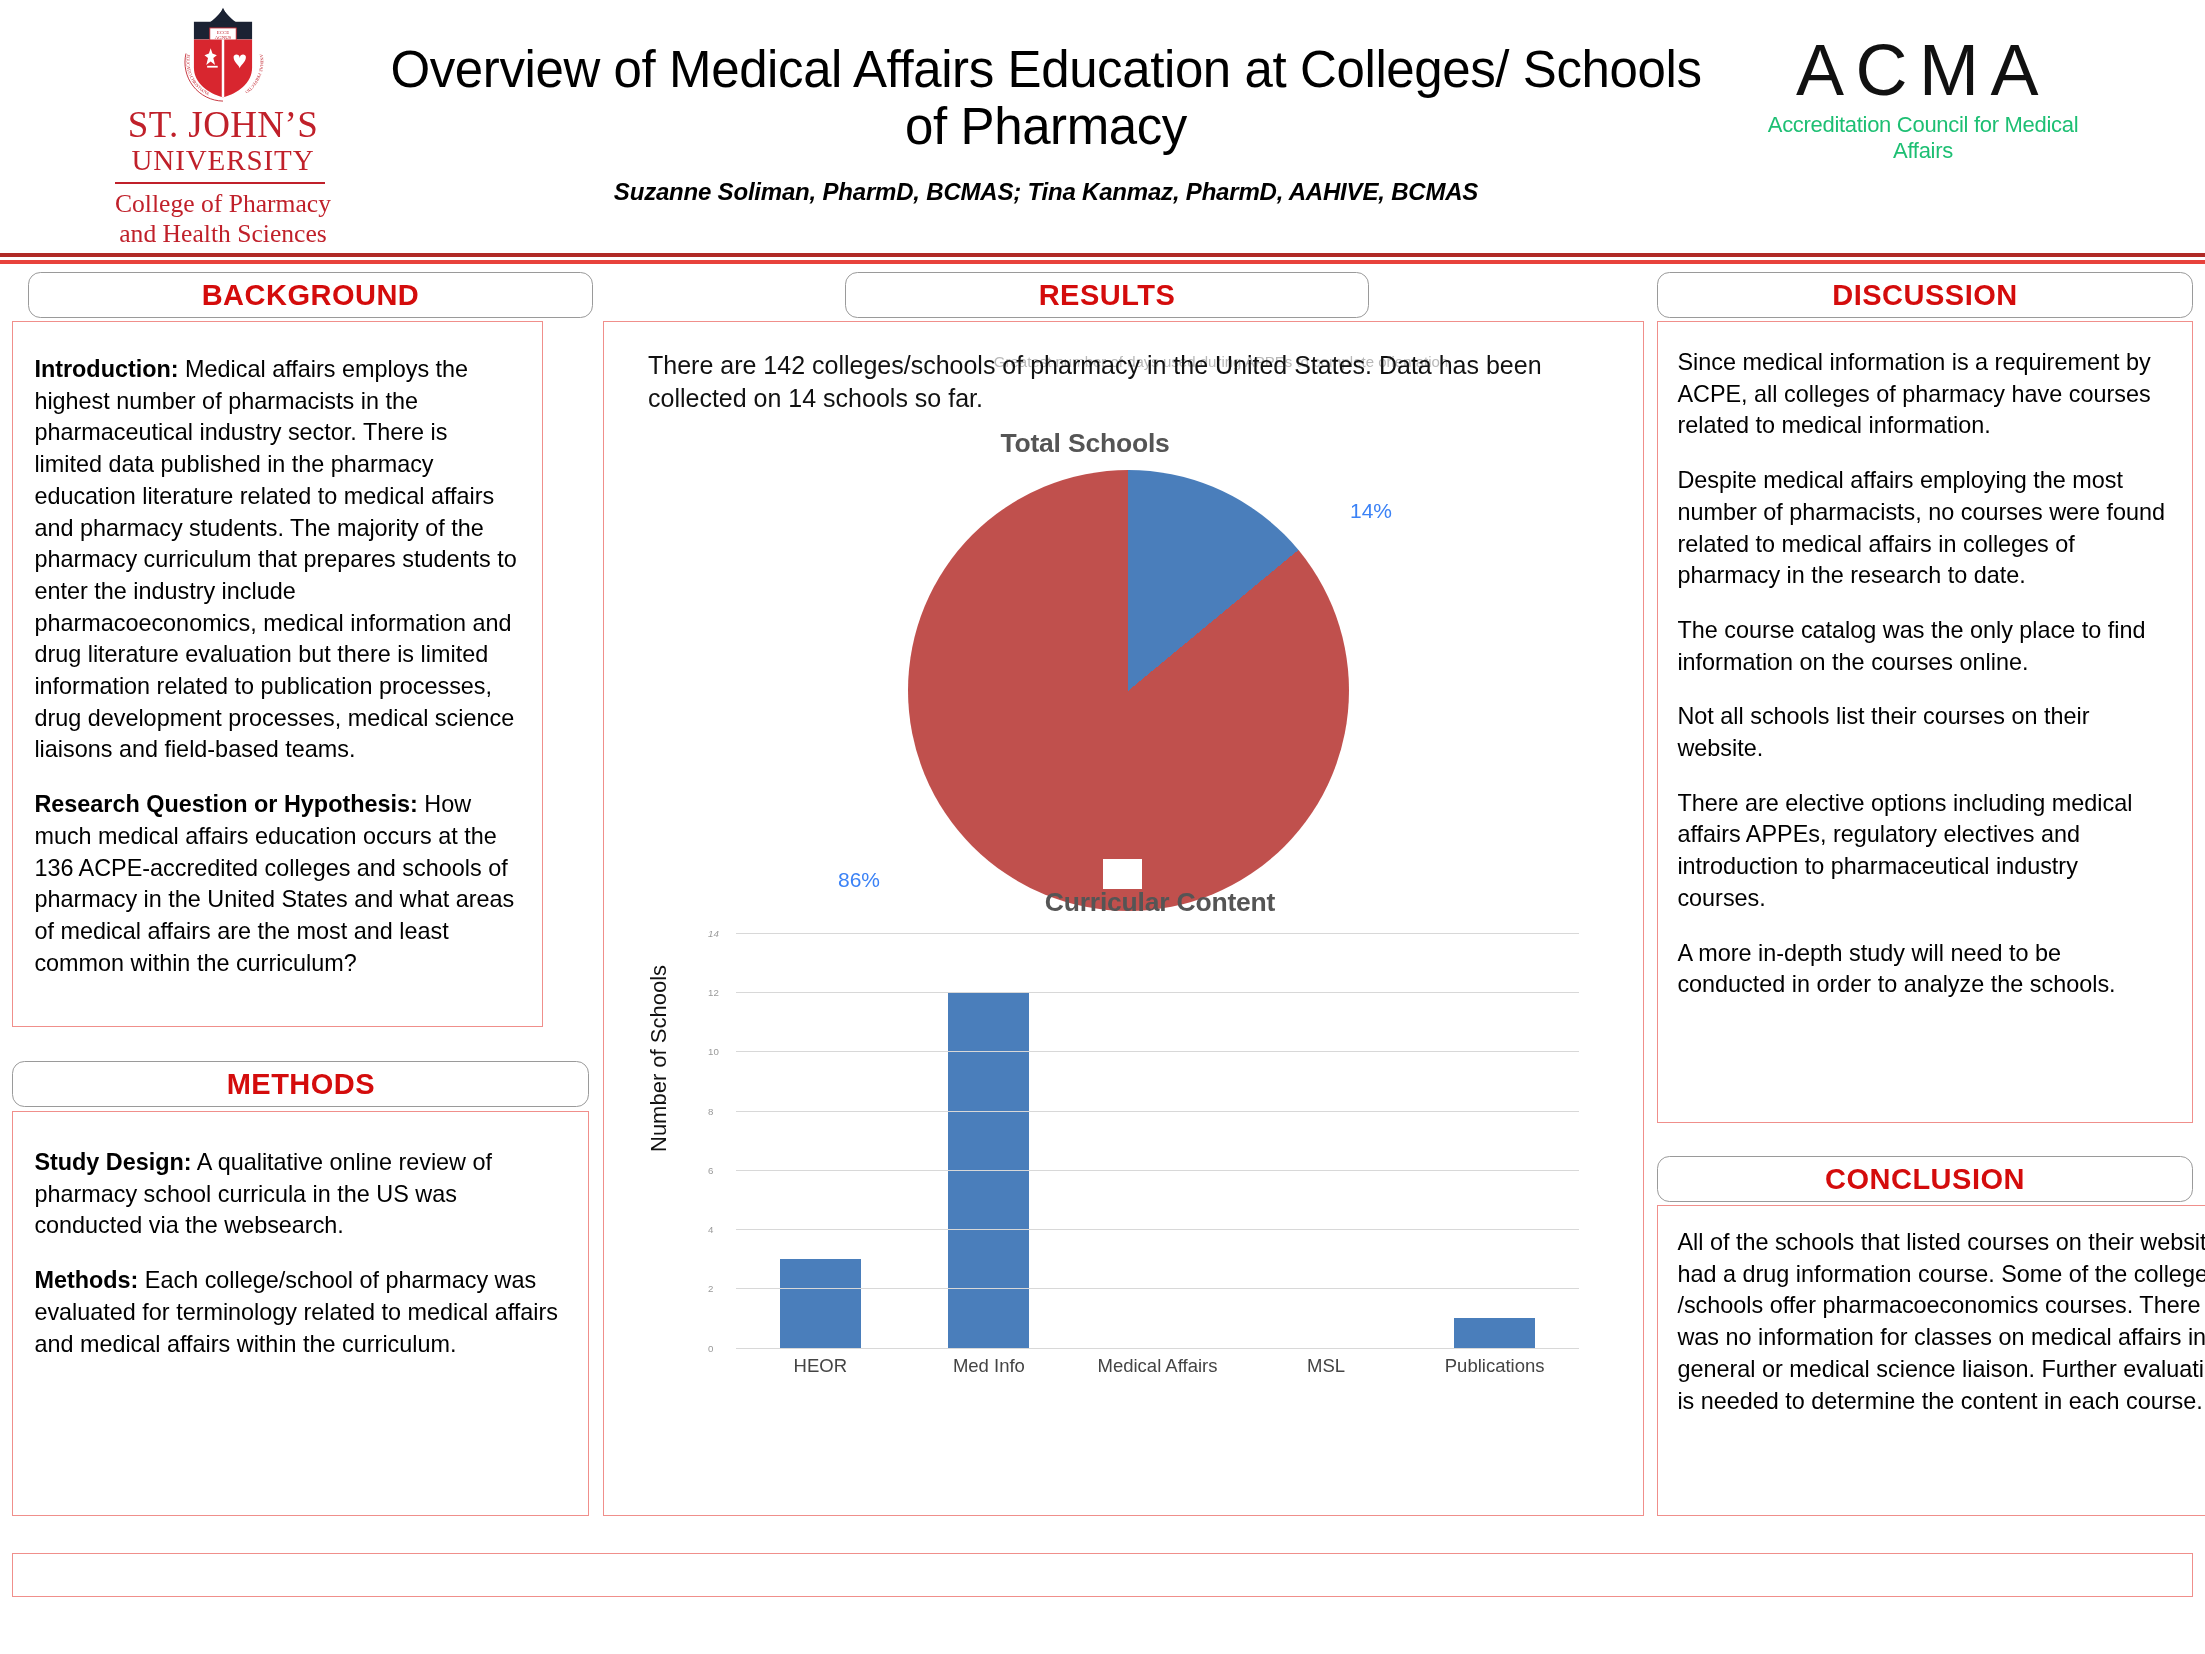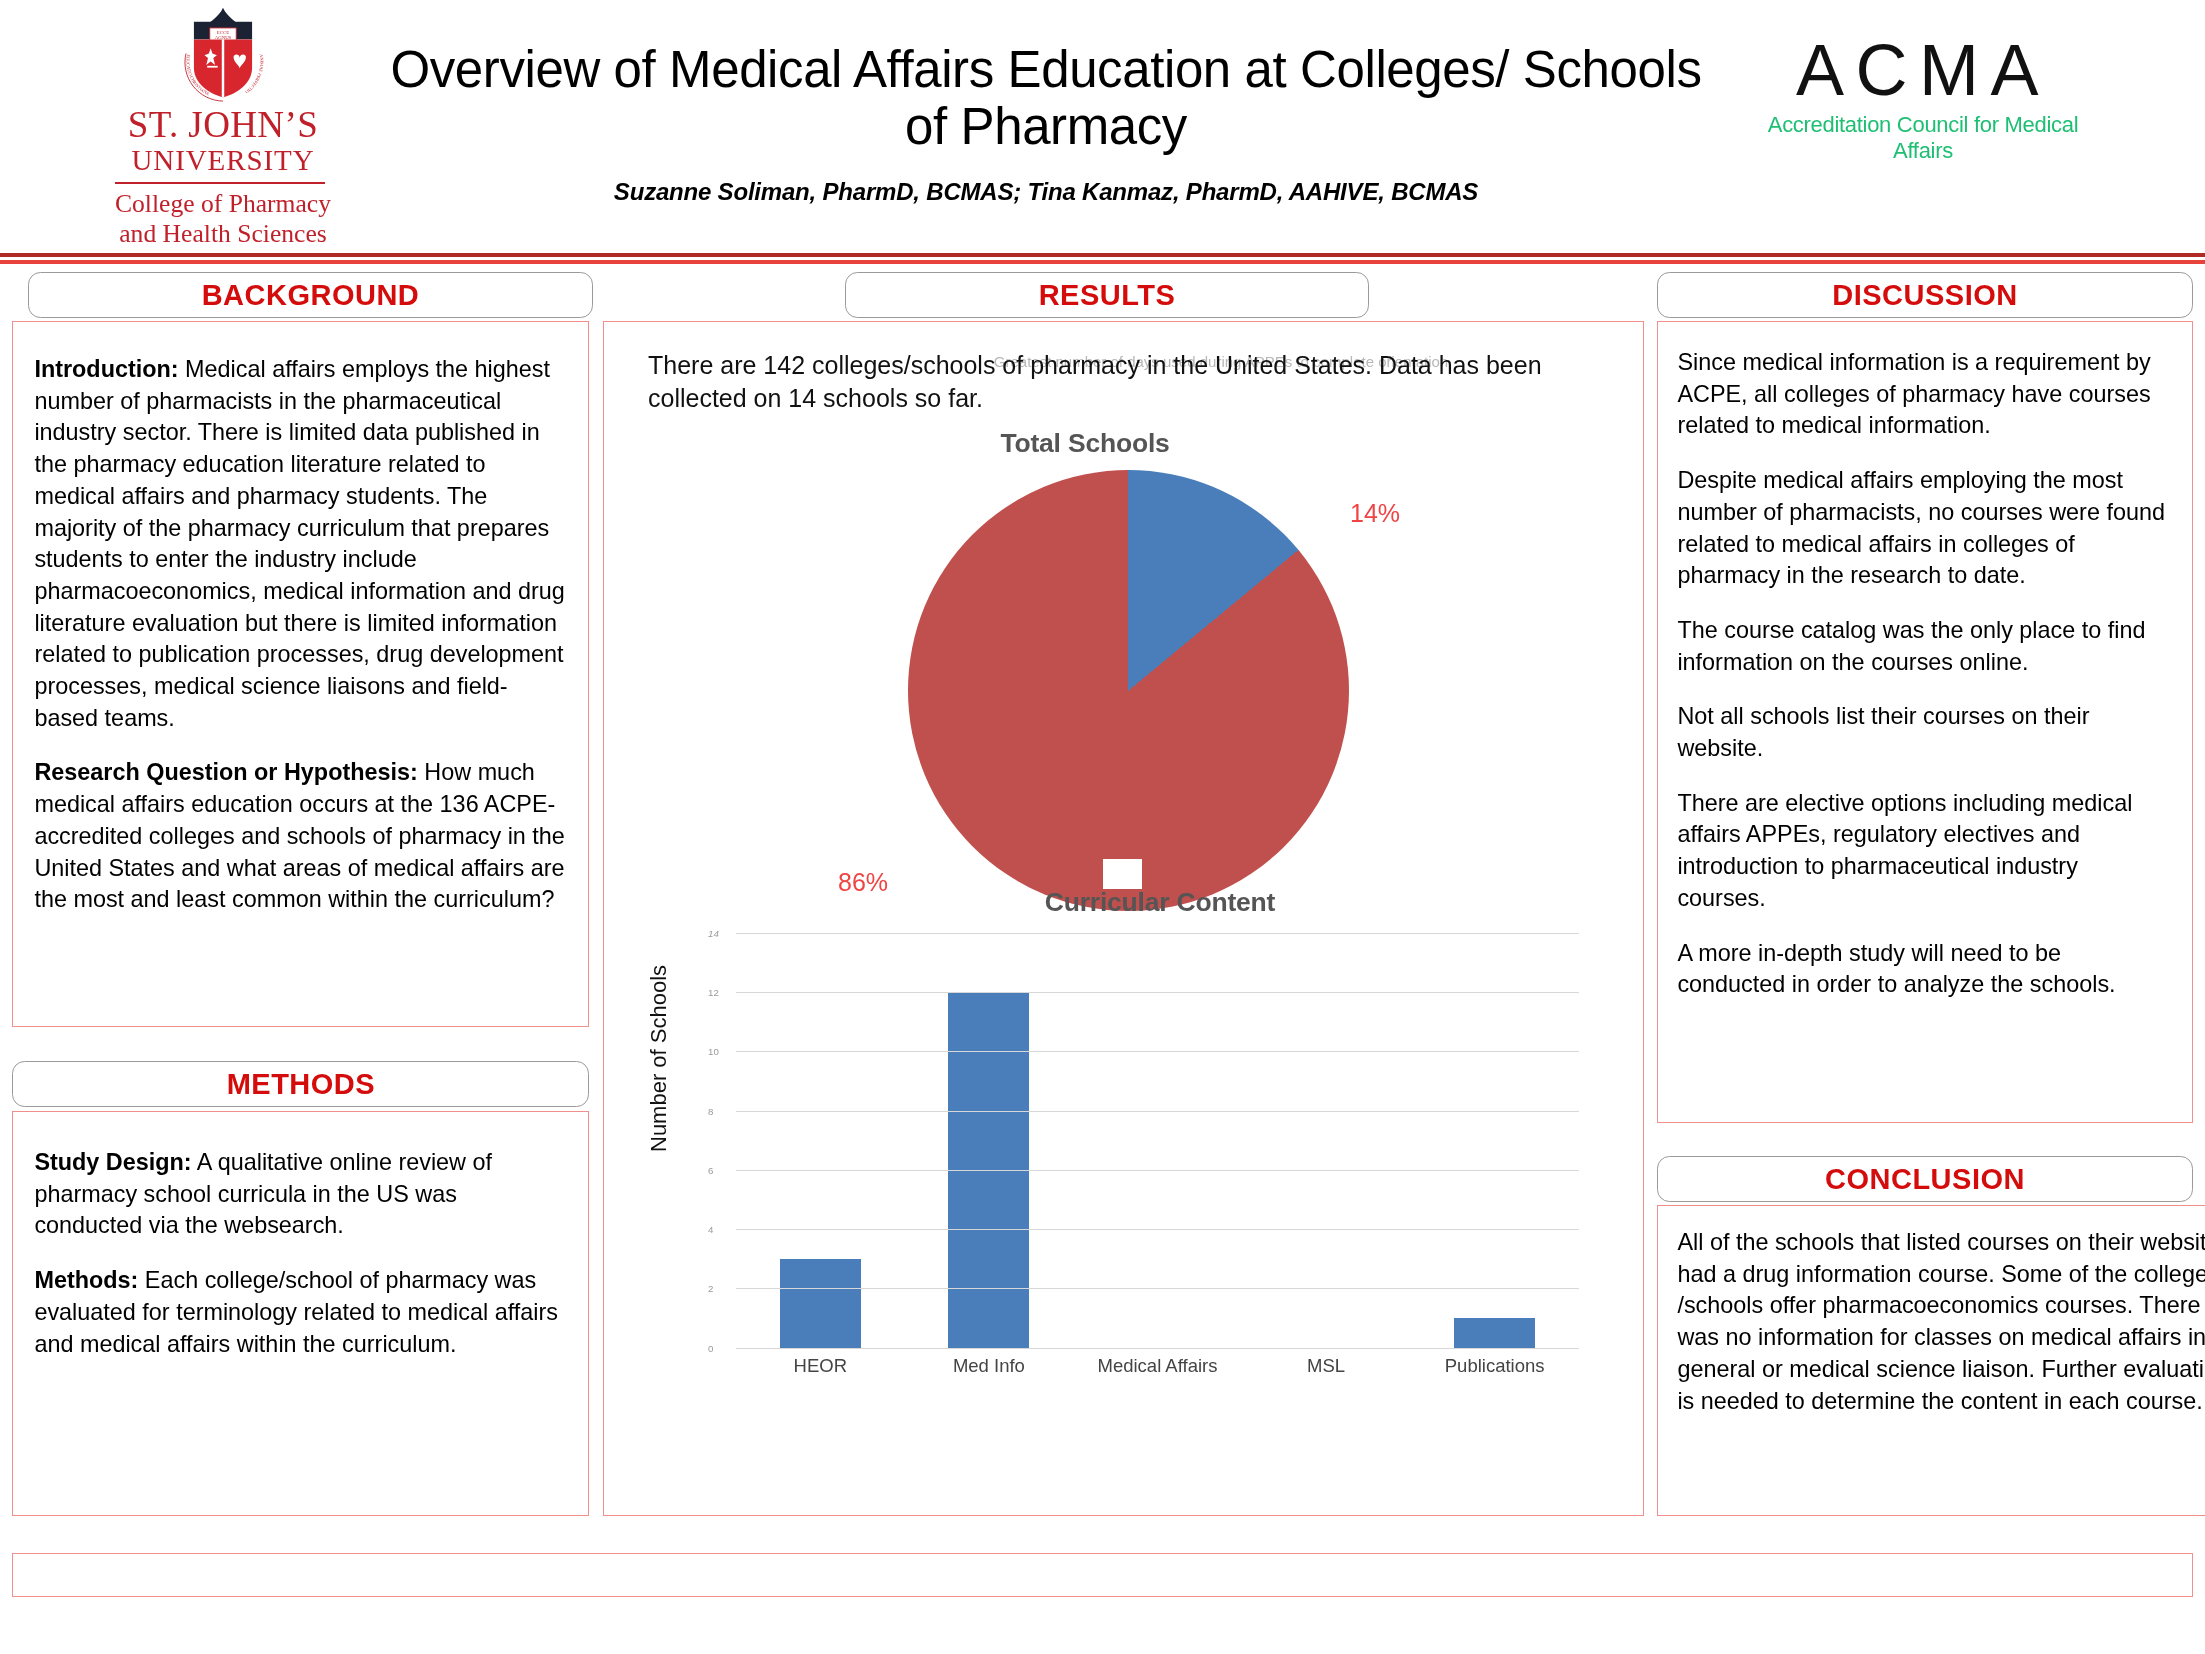--- a/index.html
+++ b/index.html
@@ -47,21 +47,21 @@
 
   .sec-body { position: absolute; border: 0.9px solid #f08f8b; background: #fff; }
 
   .body-text { font-size: 23.4px; line-height: 1.355; color: #000; }
   .body-text b { font-weight: bold; }
   .body-text p { margin-bottom: 23px; }
   .body-text p:last-child { margin-bottom: 0; }
 
   
   #bg-head   { left: 28px;   top: 272px;  width: 565px;  height: 46px; }
-  #bg-body   { left: 12.4px;   top: 321px;  width: 577px;  height: 706px; padding: 32px 21px 0 21px; }
+  #bg-body   { left: 12.4px;   top: 321px;  width: 531px;  height: 706px; padding: 32px 21px 0 21px; }
   #me-head   { left: 12.4px;   top: 1061px; width: 577px;  height: 46px; }
   #me-body   { left: 12.4px;   top: 1111px; width: 577px;  height: 405px; padding: 35px 21px 0 21px; }
 
   #rs-head   { left: 845px;  top: 272px;  width: 524px;  height: 46px; }
   #rs-body   { left: 603px;  top: 321px;  width: 1041px; height: 1195px; }
 
   #di-head   { left: 1657px; top: 272px;  width: 536px;  height: 46px; }
   #di-body   { left: 1657px; top: 321px;  width: 536px;  height: 802px; padding: 25px 19.4px 0 19.4px; }
   #cn-head   { left: 1657px; top: 1156px; width: 536px;  height: 46px; }
   #cn-body   { left: 1657px; top: 1205px; width: 608px;  height: 311px; padding: 21px 19.4px 0 19.4px; }
@@ -76,21 +76,21 @@
                  font-size: 15px; color: #7d7d7d; opacity: .55; white-space: nowrap;
                  text-align: center; }
 
   
   .pie-wrap { position: absolute; left: 128px; top: 106px; width: 706px; height: 529px; }
   .pie-title { text-align: center; font-size: 26.5px; font-weight: bold; color: #555; letter-spacing: -0.2px; }
   .pie-area { position: relative; width: 706px; height: 485px; margin-top: 5.3px; }
   .pie { position: absolute; left: 176px; top: 5.3px; width: 441px; height: 441px;
          border-radius: 50%; }
   .pie-notch { position: absolute; left: 371px; top: 395px; width: 39px; height: 30px; background: #fff; }
-  .pie-lbl { position: absolute; font-size: 25px; color: #ef4444; }
+  .pie-lbl { position: absolute; font-size: 21px; color: #3b82f6; }
   #pie-lbl-1 { left: 618px; top: 35px; }
   #pie-lbl-2 { left: 106px; top: 404px; }
 
   
   .bar-wrap { position: absolute; left: 53px; top: 565px; width: 953px; height: 618px; }
   .bar-title { text-align: center; font-size: 26.5px; font-weight: bold; color: #555;
                letter-spacing: -0.2px; margin-left: 53px; }
   .ylabel { position: absolute; left: -10.6px; top: 265px; transform: rotate(-90deg);
             transform-origin: left top; font-size: 22px; color: #111; white-space: nowrap; }
   .plot { position: absolute; left: 79px; top: 46px; width: 843px; height: 415px; }

